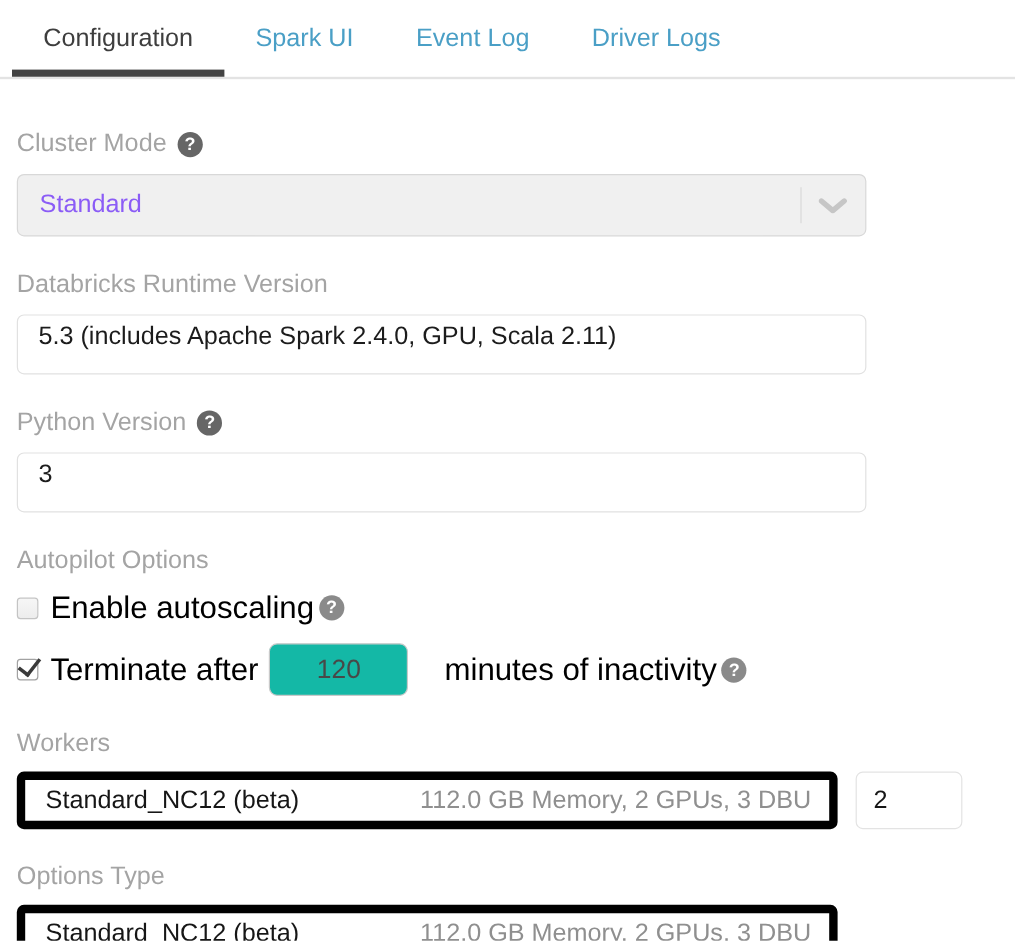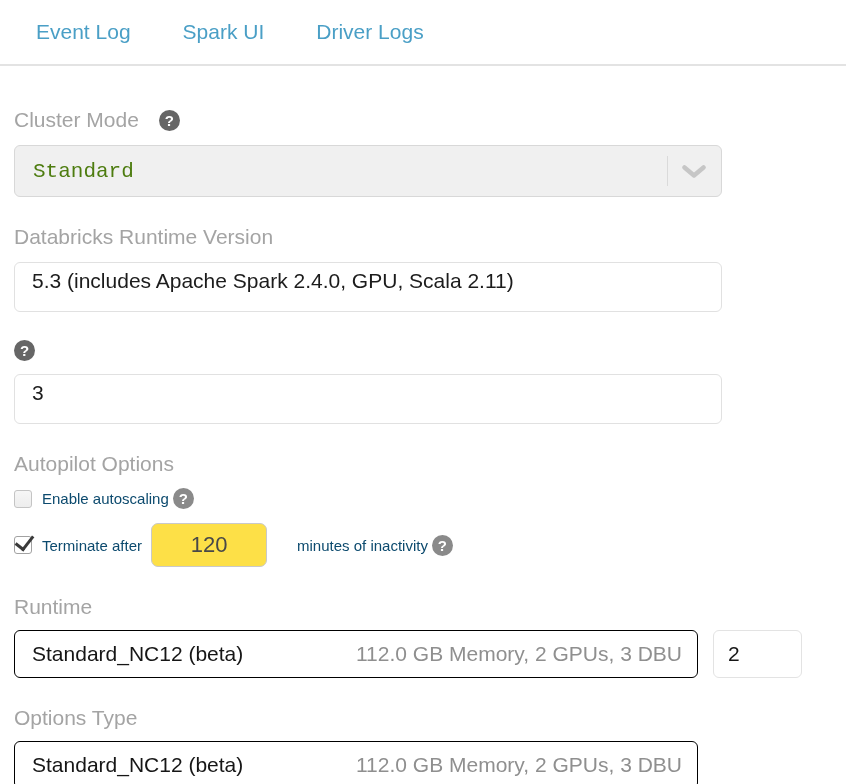--- a/index.html
+++ b/index.html
@@ -10,32 +10,32 @@
   .tabbar { display:flex; align-items:stretch; height:66px; padding-left:10px;
     border-bottom:2px solid #e3e3e3; overflow:hidden; white-space:nowrap; position:relative; }
   .tab { position:relative; display:flex; align-items:center; padding:0 26px;
     font-size:21px; color:var(--tab-link,#4a9fc6); cursor:pointer; flex:0 0 auto; }
   .tab.active { color:var(--tab-active,#3e3e3e); }
   .tab.active::after { content:""; position:absolute; left:0; right:0; bottom:-2px;
     height:8px; background:var(--tab-underline,#424242); }
 
   
   .content { padding:0 20px 0 14px; }
-  .field-label-row { display:flex; align-items:center; gap:20px; }
+  .field-label-row { display:flex; align-items:center; gap:9px; }
   .field-label { font-size:21px; color:#a4a4a4; }
   .help-icon { width:21px; height:21px; border-radius:50%; background:#666;
     color:#fff; font-size:15px; font-weight:bold; display:inline-flex;
     align-items:center; justify-content:center; flex:0 0 auto; line-height:1; }
   .help-icon.light { background:#8a8a8a; }
 
   
   .select-box { margin-top:13px; width:708px; height:52px; background:#f0f0f0;
     border:1px solid #d8d8d8; border-radius:6px; position:relative;
     display:flex; align-items:center; padding-left:18px; }
-  .select-box .select-value { font-size:21px; color:#4d7c0f;font-family:Liberation Mono, monospace; }
+  .select-box .select-value { font-size:21px; color:#8b5cf6; }
   .select-arrow-zone { position:absolute; right:0; top:0; bottom:0; width:54px;
     display:flex; align-items:center; justify-content:center; }
   .select-arrow-zone::before { content:""; position:absolute; left:0; top:10px;
     bottom:10px; width:1px; background:#dadada; }
 
   .text-input { display:block; margin-top:13px; width:708px; height:50px;
     border:1px solid #e1e1e1; border-radius:6px; outline:none;
     padding:0 15px 12px 17px; font-size:21px; color:#1c1c1c;
     font-family:inherit; background:#fff; }
 
@@ -43,46 +43,47 @@
   .section.first { margin-top:42px; }
 
   
   .check-row { display:flex; align-items:center; margin-top:12px; }
   .checkbox { width:18px; height:18px; border:1px solid #c4c4c4; border-radius:3px;
     background:linear-gradient(#f6f6f6,#ededed); flex:0 0 auto; position:relative; cursor:pointer; }
   .checkbox.checked { background:#fff; border-color:#a2a2a2; }
   .checkbox.checked::after { content:""; position:absolute; left:4px; top:-5px;
     width:8px; height:15px; border-right:3px solid #3a3a3a;
     border-bottom:3px solid #3a3a3a; transform:rotate(38deg); }
-  .check-label { font-size:15px; color:#0c4a6e; margin-left:10px; }
+  .check-label { font-size:26px; color:#000000; margin-left:10px; }
   .check-row .help-icon { margin-left:4px; }
 
   .terminate-row { margin-top:14px; }
   .minutes-input { width:116px; height:44px; margin:0 14px 0 9px; text-align:center;
-    background:#fde047; border:1px solid #c9c9c9; border-radius:7px; outline:none;
+    background:#14b8a6; border:1px solid #c9c9c9; border-radius:7px; outline:none;
     font-size:22px; color:#484848; font-family:inherit; }
 
   
   .label-grid { display:grid; grid-template-columns:723px auto; align-items:end; }
   .node-row { display:flex; margin-top:11px; }
-  .combo-box { width:684px; height:48px; border:1px solid #000000; border-radius:6px;
+  .combo-box { width:684px; height:48px; border:7px solid #000000; border-radius:6px;
     background:#fff; display:flex; align-items:center; justify-content:space-between;
     padding:0 15px 0 17px; cursor:pointer; }
   .combo-name { font-size:21px; color:#161616; }
   .combo-spec { font-size:21px; color:#8f8f8f; }
   .workers-input { width:89px; height:48px; margin-left:15px; border:1px solid #e3e3e3;
     border-radius:6px; outline:none; padding-left:14px; font-size:21px; color:#161616;
     font-family:inherit; background:#fff; }
 </style>
 </head>
 <body>
 
 <div class="tabbar">
+  <div class="tab active">Configuration</div>
+  <div class="tab">Spark UI</div>
   <div class="tab">Event Log</div>
-  <div class="tab">Spark UI</div>
   <div class="tab">Driver Logs</div>
 </div>
 
 <div class="content">
 
   <div class="section first">
     <div class="field-label-row">
       <span class="field-label">Cluster Mode</span>
       <span class="help-icon">?</span>
     </div>
@@ -98,20 +99,21 @@
 
   <div class="section">
     <div class="field-label-row">
       <span class="field-label">Databricks Runtime Version</span>
     </div>
     <input class="text-input" type="text" value="5.3 (includes Apache Spark 2.4.0, GPU, Scala 2.11)" style="">
   </div>
 
   <div class="section">
     <div class="field-label-row">
+      <span class="field-label">Python Version</span>
       <span class="help-icon">?</span>
     </div>
     <input class="text-input" type="text" value="3" style="">
   </div>
 
   <div class="section">
     <div class="field-label-row">
       <span class="field-label">Autopilot Options</span>
     </div>
 
@@ -125,21 +127,21 @@
       <span class="checkbox checked"></span>
       <span class="check-label">Terminate after</span>
       <input class="minutes-input" type="text" value="120" style="">
       <span class="check-label" style="margin-left:16px">minutes of inactivity</span>
       <span class="help-icon light">?</span>
     </div>
   </div>
 
   <div class="section">
     <div class="label-grid">
-      <span class="field-label">Runtime</span>
+      <span class="field-label">Workers</span>
     </div>
     <div class="node-row">
       <div class="combo-box">
         <span class="combo-name">Standard_NC12 (beta)</span>
         <span class="combo-spec">112.0 GB Memory, 2 GPUs, 3 DBU</span>
       </div>
       <input class="workers-input" type="text" value="2" style="">
     </div>
   </div>
 

